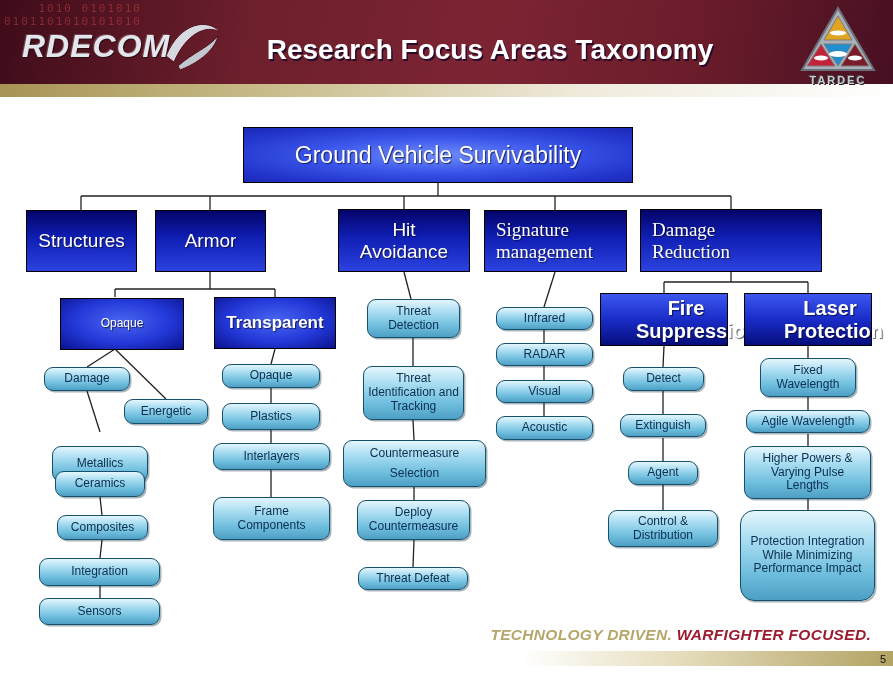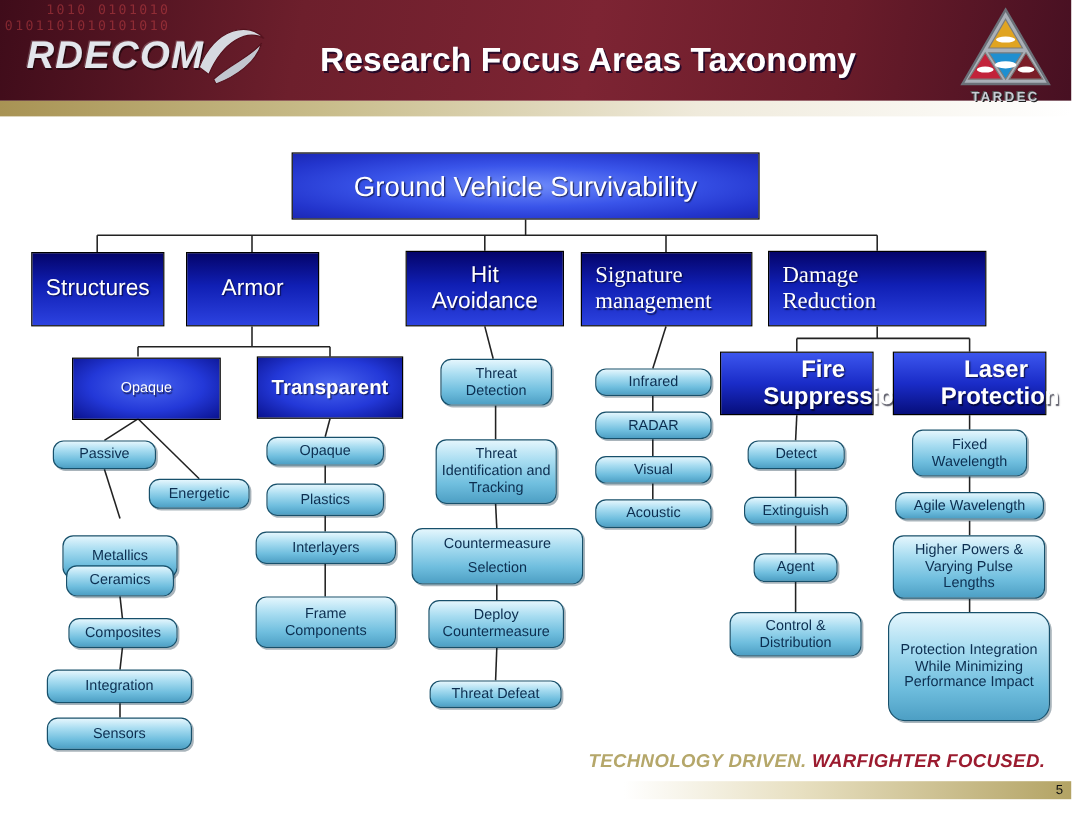--- a/index.html
+++ b/index.html
@@ -162,21 +162,21 @@
     <span>Transparent</span>
   </div>
   <div class="node dark lvl3b" style="left:600px;top:293px;width:128px;height:53px">
     <span style="max-width:100px">Fire Suppression</span>
   </div>
   <div class="node dark lvl3b" style="left:744px;top:293px;width:128px;height:53px">
     <span style="max-width:92px">Laser Protection</span>
   </div>
 
   <div class="node light" style="left:44px;top:367px;width:86px;height:24px">
-    <span>Passive</span>
+    <span>Damage</span>
   </div>
   <div class="node light" style="left:124px;top:399px;width:84px;height:25px">
     <span>Energetic</span>
   </div>
   <div class="node light" style="left:52px;top:446px;width:96px;height:36px">
     <span>Metallics</span>
   </div>
   <div class="node light" style="left:55px;top:471px;width:90px;height:26px">
     <span>Ceramics</span>
   </div>

